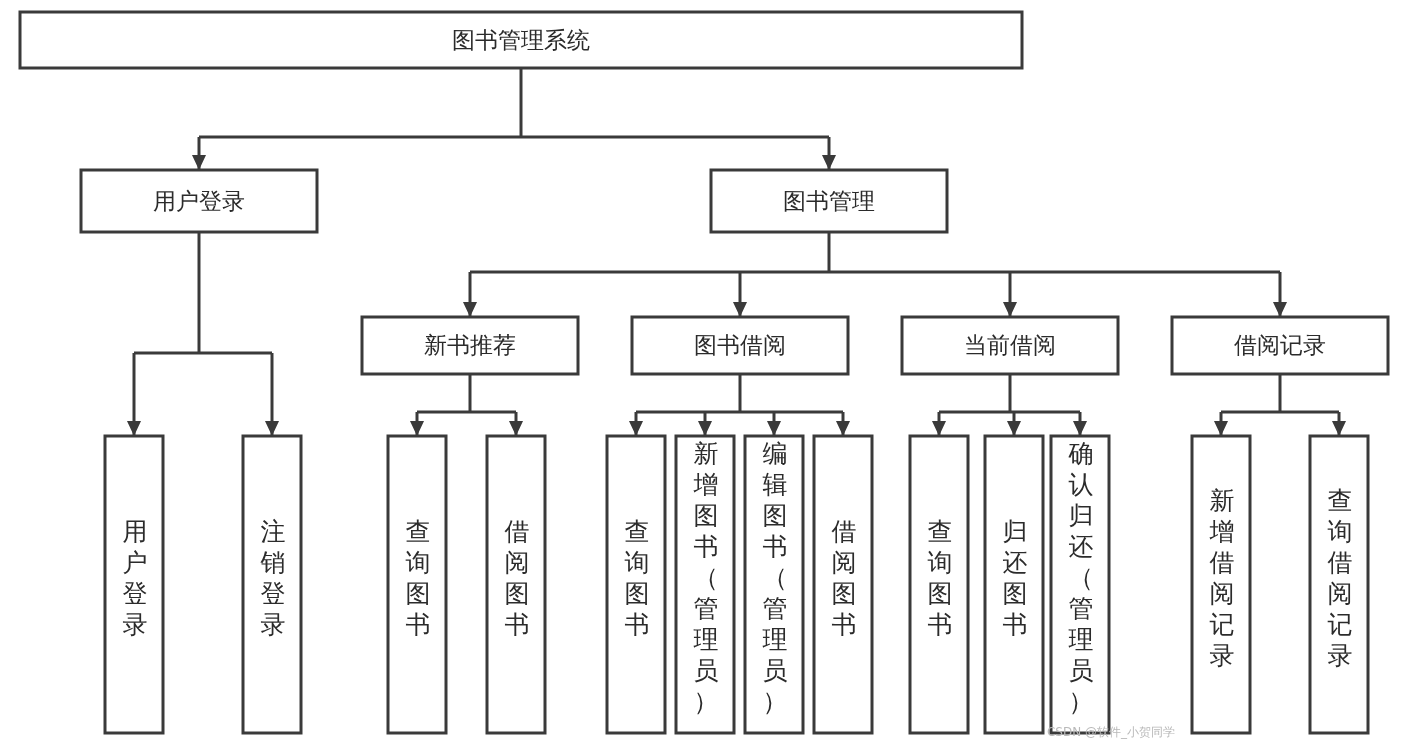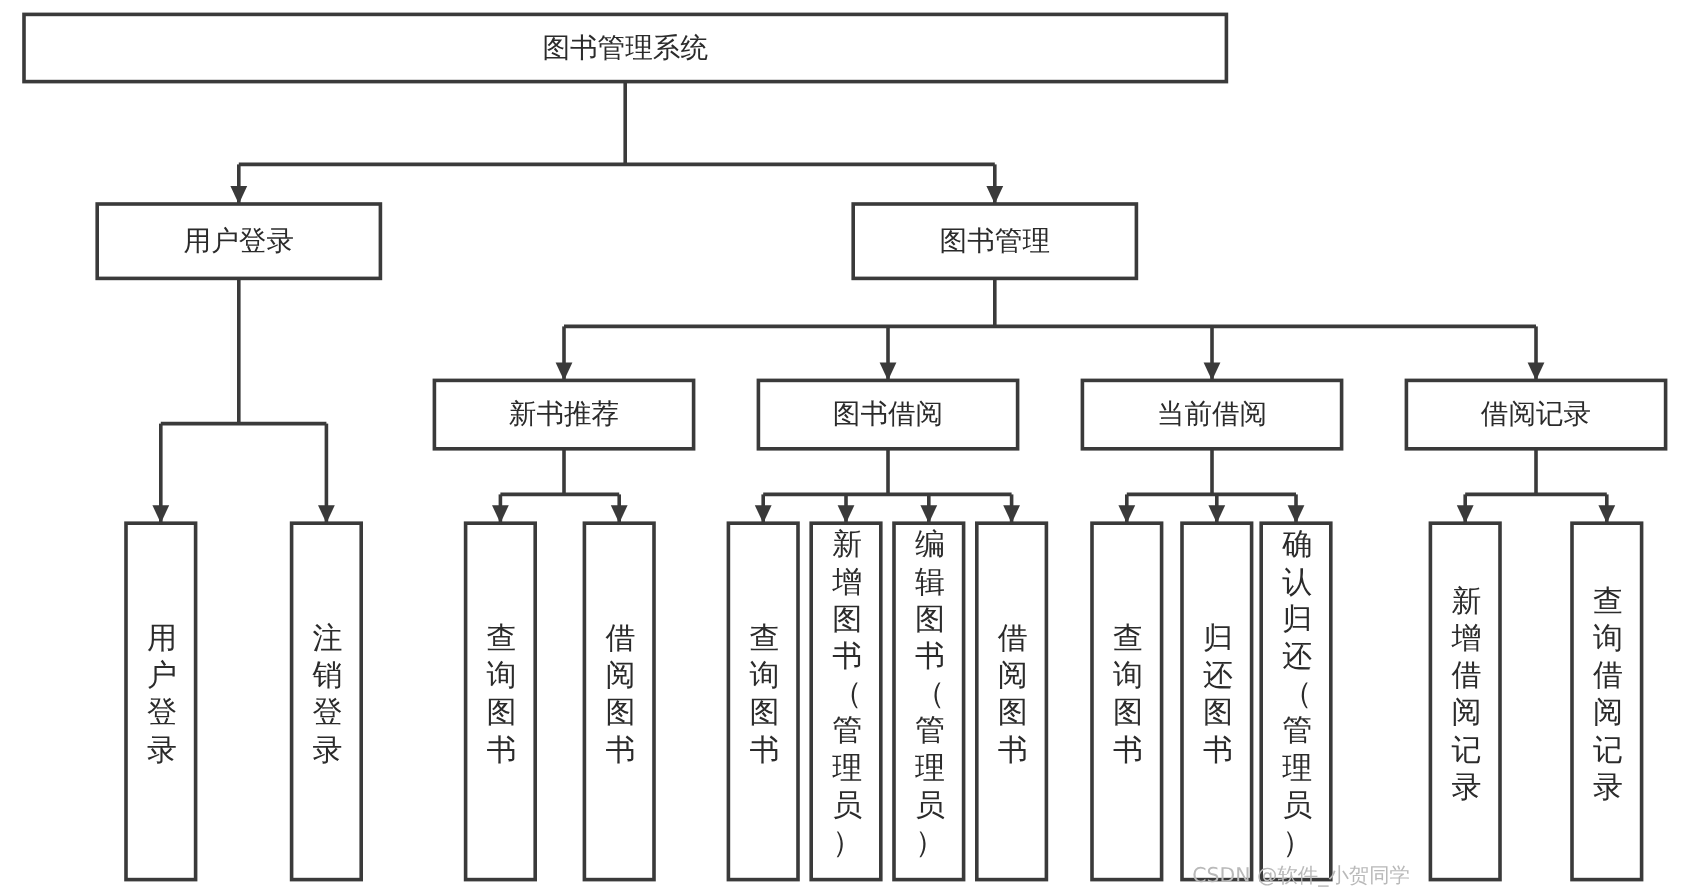--- a/index.html
+++ b/index.html
@@ -47,21 +47,21 @@
     font-size: 23px;
     fill: #2b2b2b;
     text-anchor: middle;
     dominant-baseline: middle;
   }
   .watermark {
     position: absolute;
     right: 10px;
     bottom: 6px;
     font-family: "DejaVu Sans", "Liberation Sans", sans-serif;
-    font-size: 17px;
+    font-size: 12px;
     color: #b9b9b9;
     white-space: nowrap;
     user-select: none;
     pointer-events: none;
   }
 </style>
 </head>
 <body>
 
 <div id="diagram-root">

